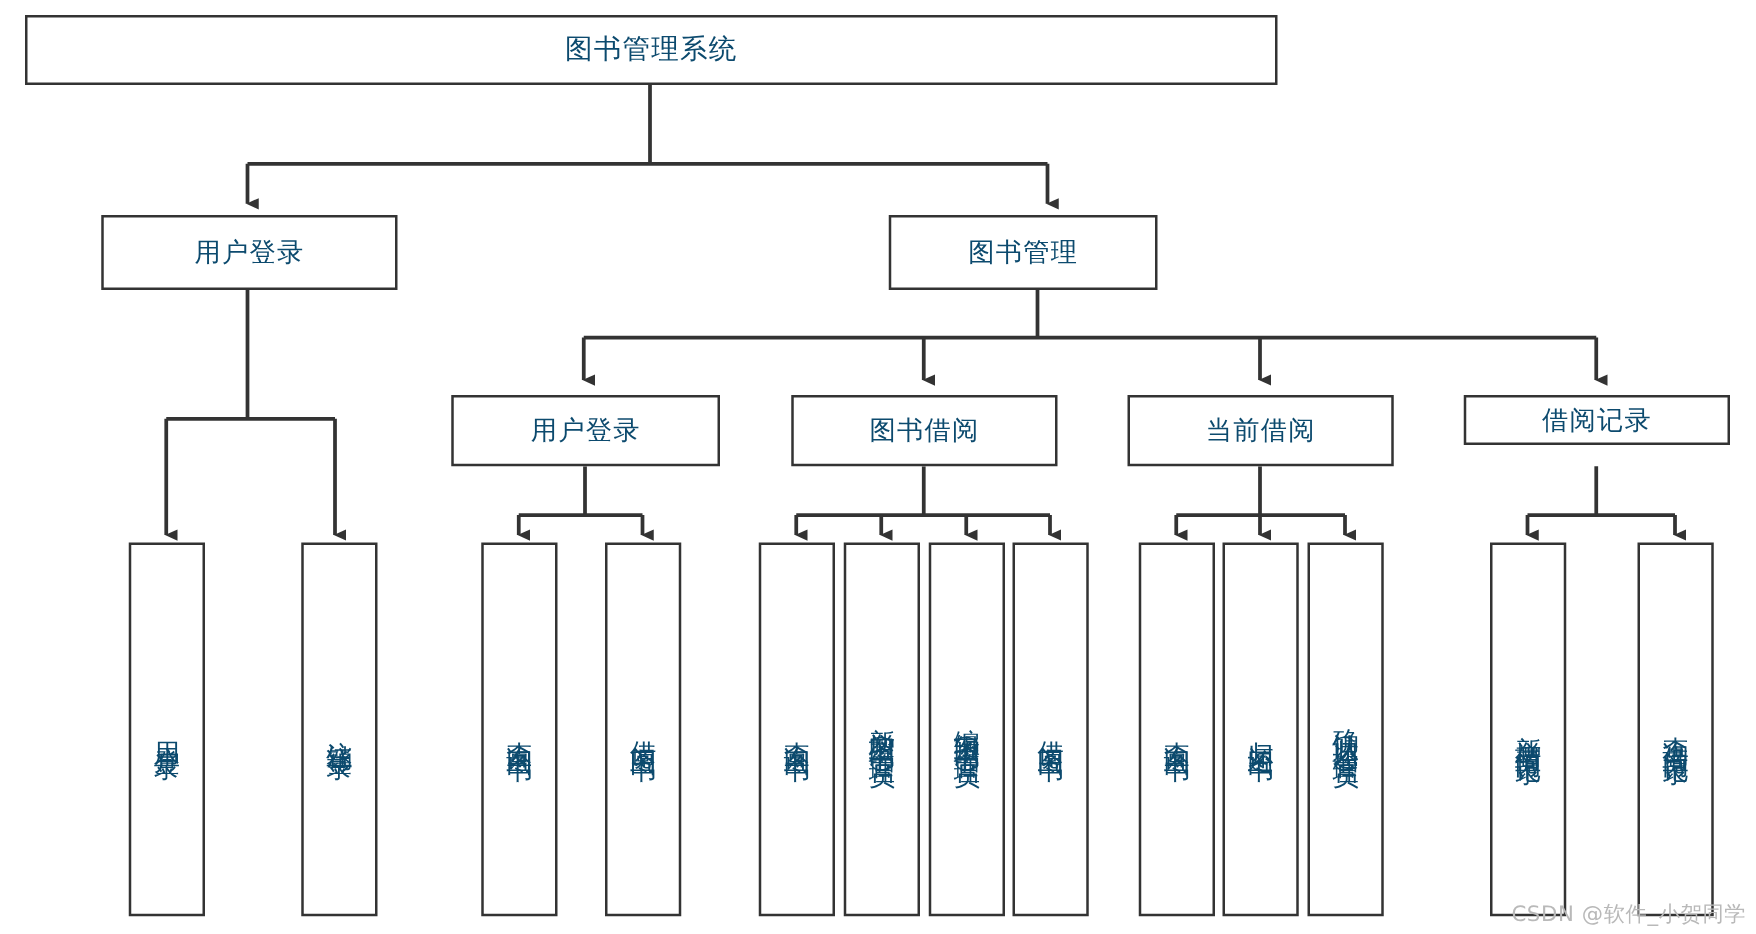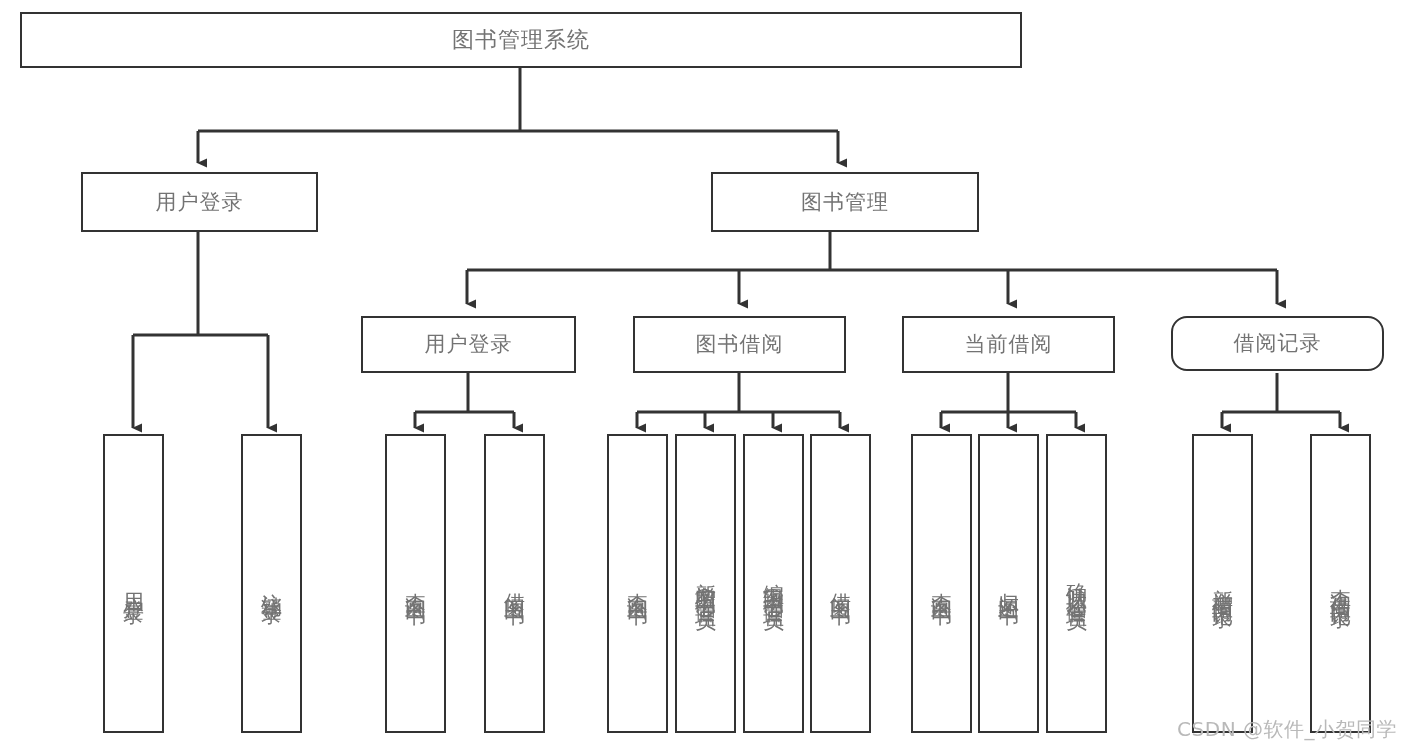--- a/index.html
+++ b/index.html
@@ -28,36 +28,36 @@
     border:2.5px solid #333333;
     display:flex;
     align-items:center;
     justify-content:center;
     text-align:center;
   }
   .node .cap{
     font-size:21px;
     line-height:1.15;
     letter-spacing:1px;
-    color:#737373;
+    color:#0c4a6e;
     white-space:nowrap;
   }
   .node.vertical .cap{
     writing-mode:vertical-rl;
     text-orientation:upright;
     letter-spacing:4px;
     font-size:21px;
     white-space:nowrap;
   }
   .node.root .cap{font-size:22px;}
   .watermark{
     position:absolute;
     right:8px;
     bottom:4px;
-    font-size:20px;
+    font-size:17px;
     color:#b9b9b9;
     letter-spacing:0.5px;
     white-space:nowrap;
     user-select:none;
   }
 </style>
 </head>
 <body>
 
 <div id="stage">
@@ -112,34 +112,34 @@
     </g>
   </svg>
 
   <div class="node root" style="left:20px;top:12px;width:1002px;height:56px;">
     <span class="cap">图书管理系统</span>
   </div>
 
   <div class="node" style="left:81px;top:172px;width:237px;height:60px;">
     <span class="cap">用户登录</span>
   </div>
-  <div class="node" style="left:711px;top:172px;width:268px;height:60px;">
+  <div class="node" style="left:711px;top:172px;width:215px;height:60px;">
     <span class="cap">图书管理</span>
   </div>
 
   <div class="node" style="left:361px;top:316px;width:215px;height:57px;">
     <span class="cap">用户登录</span>
   </div>
   <div class="node" style="left:902px;top:316px;width:213px;height:57px;">
     <span class="cap">当前借阅</span>
   </div>
   <div class="node" style="left:633px;top:316px;width:213px;height:57px;">
     <span class="cap">图书借阅</span>
   </div>
-  <div class="node" style="left:1171px;top:316px;width:213px;height:55px;border-radius:16px;">
+  <div class="node" style="left:1171px;top:316px;width:213px;height:40px;">
     <span class="cap">借阅记录</span>
   </div>
 
   <div class="node vertical" style="left:103px;top:434px;width:61px;height:299px;">
     <span class="cap">用户登录</span>
   </div>
   <div class="node vertical" style="left:241px;top:434px;width:61px;height:299px;">
     <span class="cap">注销登录</span>
   </div>
 

